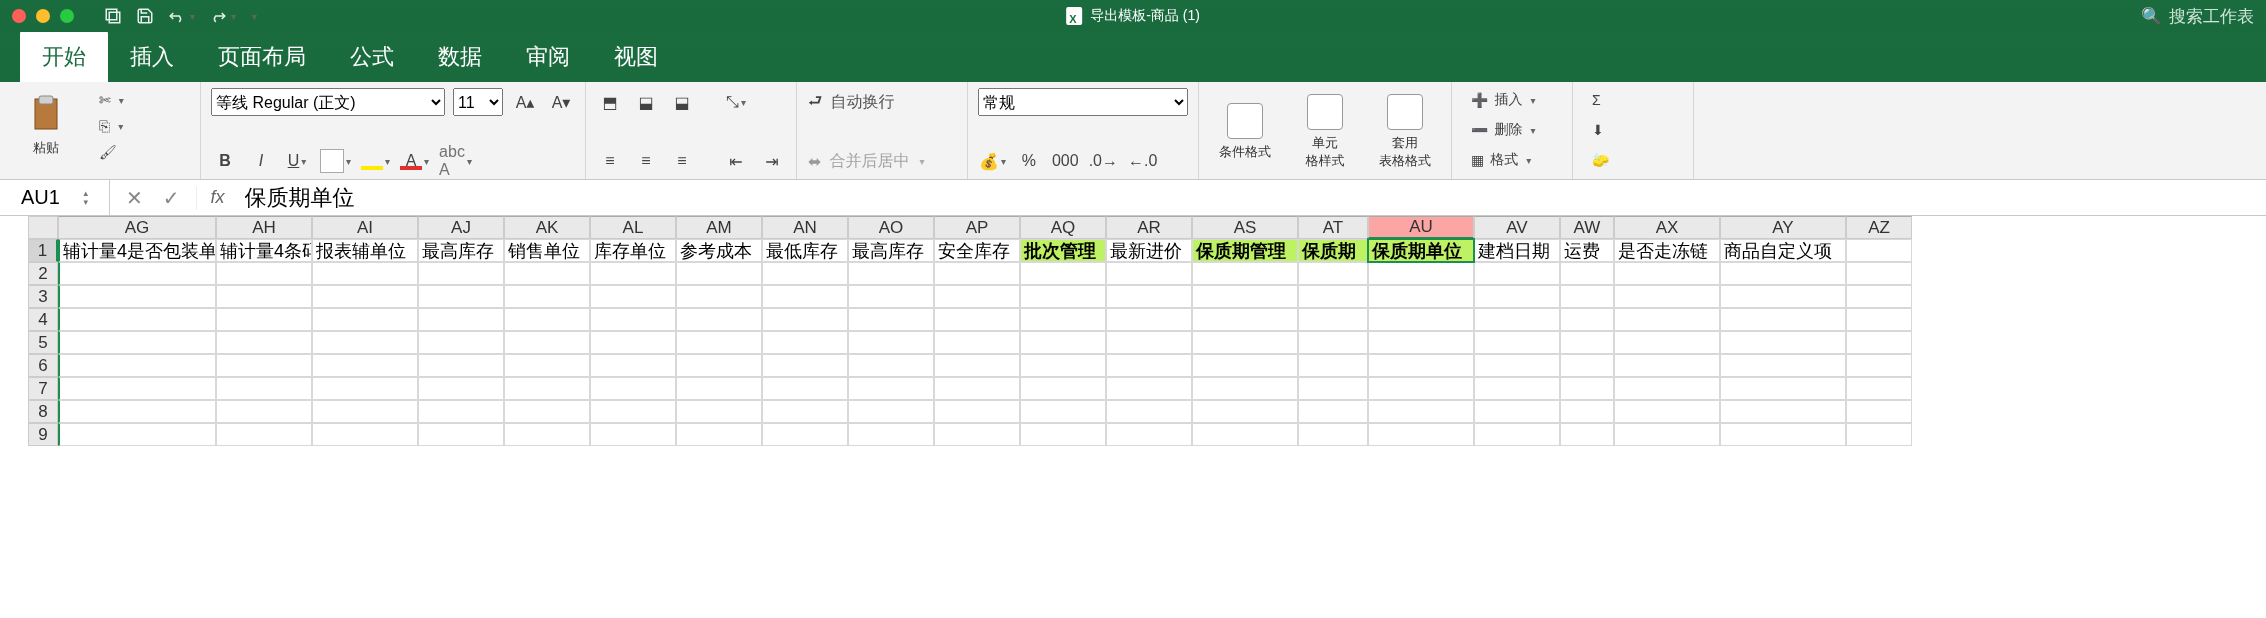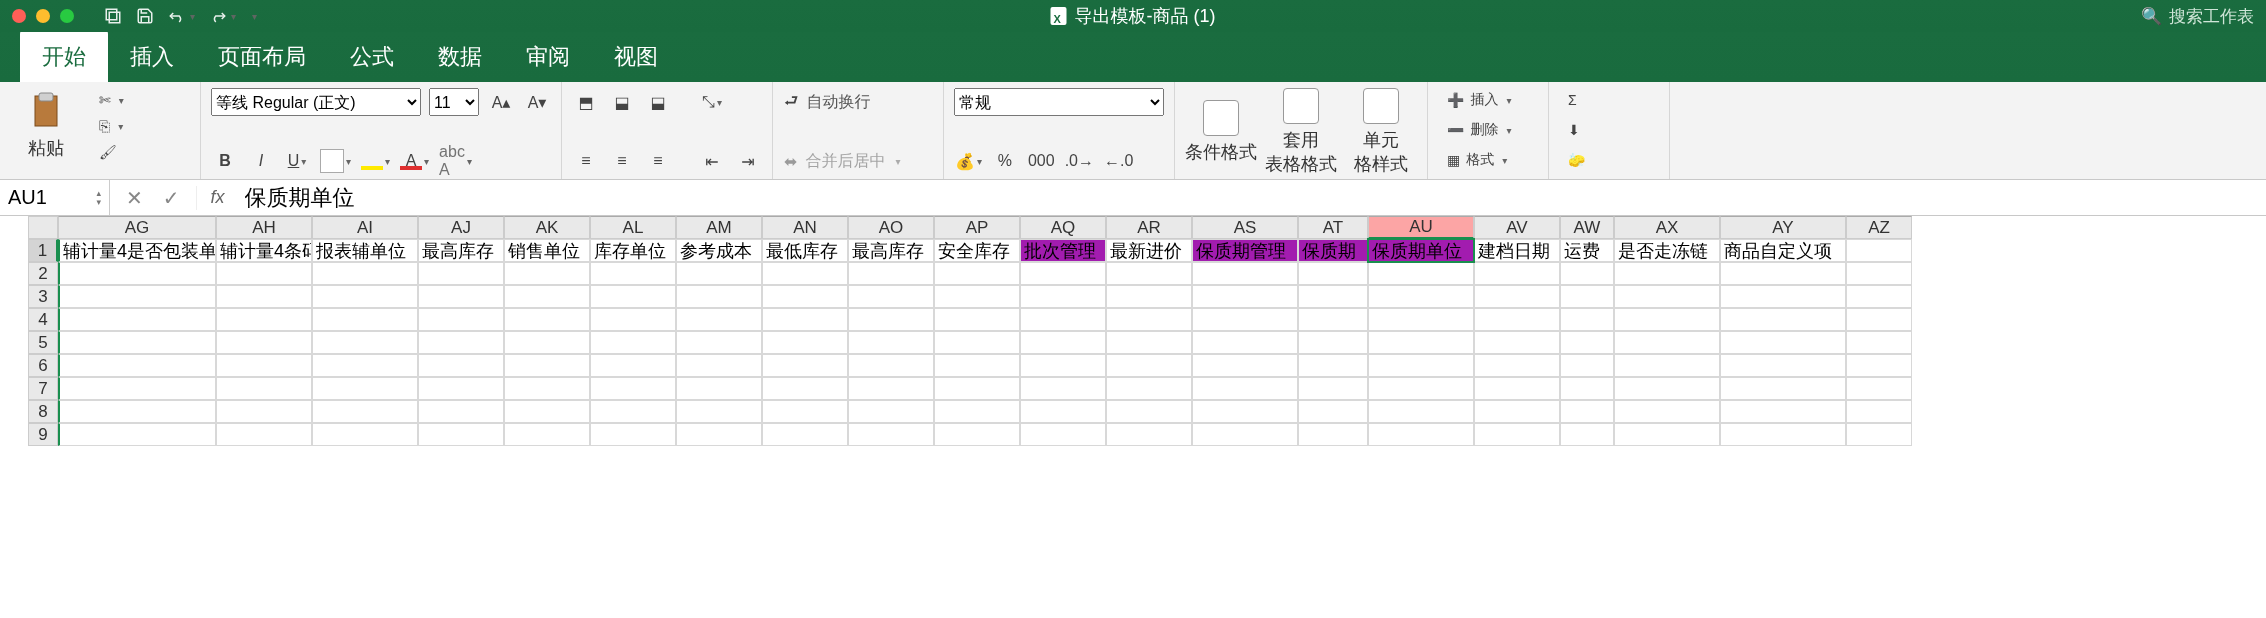--- a/index.html
+++ b/index.html
@@ -5,64 +5,64 @@
   * { box-sizing: border-box; margin: 0; padding: 0; font-family: -apple-system, "Helvetica Neue", Arial, sans-serif; }
   body { background: #f0f0f0; width: 2266px; height: 618px; overflow: hidden; }
   
   
   .titlebar { height: 32px; background: linear-gradient(#1a6c3f,#196b3e); display: flex; align-items: center; color: #fff; position: relative; }
   .traffic { display: flex; gap: 10px; margin-left: 12px; }
   .tl { width: 14px; height: 14px; border-radius: 50%; }
   .tl.red { background:#ff5f57; } .tl.yellow{background:#ffbd2e;} .tl.green{background:#28ca41;}
   .qat { display:flex; gap:14px; margin-left:30px; align-items:center; }
   .qat-btn { color:#fff; opacity:.9; display:flex; align-items:center; gap:2px; }
-  .titlebar-center { position:absolute; left:50%; transform:translateX(-50%); display:flex; align-items:center; gap:8px; font-size:18px; }
+  .titlebar-center { position:absolute; left:50%; transform:translateX(-50%); display:flex; align-items:center; gap:8px; font-size:14px; }
   .doc-icon { width:16px; height:18px; background:#fff; border-radius:2px; position:relative; }
   .doc-icon::after { content:"X"; color:#1a6c3f; font-size:11px; font-weight:bold; position:absolute; bottom:0; left:3px; }
   .search { position:absolute; right:12px; display:flex; align-items:center; gap:6px; color:#cfe5d7; font-size:17px; }
   
   
   .tabsbar { height: 50px; background: linear-gradient(#1a6c3f,#196b3e); display:flex; align-items:flex-end; padding-left:20px; }
   .tab { color:#fff; font-size:22px; padding:12px 22px 10px; cursor:pointer; }
   .tab.active { background:#fff; color:#1a6c3f; border-radius:4px 4px 0 0; font-weight:500;text-align:center; }
   
   
   .ribbon { height:98px; background:#f3f3f3; border-bottom:1px solid #c8c8c8; display:flex; }
   .group { border-right:1px solid #d6d6d6; padding:6px 10px 4px; display:flex; flex-direction:column; justify-content:space-between; }
   .group-row { display:flex; align-items:center; gap:8px; }
   .rbtn { min-width:28px; height:28px; border:1px solid transparent; background:#f3f3f3; display:inline-flex; align-items:center; justify-content:center; border-radius:3px; font-size:16px; color:#444; }
-  .big-btn { display:flex; flex-direction:column; align-items:center; justify-content:center; gap:4px; width:72px; font-size:18px; color:#333; }
+  .big-btn { display:flex; flex-direction:column; align-items:center; justify-content:center; gap:4px; width:72px; font-size:13px; color:#333; }
   .big-btn .ic { width:36px; height:36px; border:1px solid #999; border-radius:4px; background:#fff; }
   .ddl-caret { font-size:10px; color:#666; margin-left:2px; }
-  select.font-name { width:210px; height:28px; font-size:16px; }
+  select.font-name { width:234px; height:28px; font-size:16px; }
   select.font-size { width:50px; height:28px; font-size:16px; }
   .icon-sq { width:24px; height:24px; border:1px solid #aaa; background:#fff; display:inline-block; }
   .underline-bar { border-bottom:4px solid #ffea00; display:inline-block; width:22px; height:18px; }
   .redline-bar { border-bottom:4px solid #e03030; display:inline-block; width:22px; height:18px; text-align:center; }
   .label { font-size:16px; color:#555; }
   .small-stack { display:flex; flex-direction:column; gap:2px; }
   .small-stack .rbtn { height:24px; font-size:14px; padding:0 8px; justify-content:flex-start; gap:6px; width:100px; }
   
   
   .fbar { height:36px; background:#fff; border-bottom:1px solid #c8c8c8; display:flex; align-items:center; }
-  .namebox { width:110px; border-right:1px solid #ccc; padding:0 8px; font-size:20px; height:100%; display:flex; align-items:center; justify-content:space-between; }
+  .namebox { width:110px; border-right:1px solid #ccc; padding:0 21px; font-size:20px; height:100%; display:flex; align-items:center; justify-content:space-between; }
   .stepper { display:flex; flex-direction:column; font-size:9px; color:#777; line-height:9px; }
   .fbtns { display:flex; gap:20px; padding:0 16px; color:#888; font-size:20px; border-right:1px solid #eee; }
   .fx { font-style:italic; font-size:18px; color:#666; padding:0 14px; }
   .finput { flex:1; border:none; outline:none; font-size:22px; padding:0 6px; }
   
   
   .gridwrap { display:flex; height:calc(618px - 32px - 50px - 98px - 36px); background:#fff; }
   .grid { display:grid; grid-template-columns: 30px repeat(20, auto); grid-auto-rows:23px; font-size:18px; }
   .colhdr, .rowhdr, .corner { background:#e9e9e9; border:1px solid #ccc; display:flex; align-items:center; justify-content:center; font-size:17px; color:#333; }
   .colhdr { border-top:1px solid #aaa; }
   .colhdr.sel { background:#fca5a5; border-bottom:2px solid #1a8f4f; }
   .rowhdr.sel { background:#d4d4d4; border-right:2px solid #1a8f4f; }
   .cell { border:1px solid #d8d8d8; padding:0 3px; white-space:nowrap; overflow:hidden; display:flex; align-items:center; }
-  .cell.hl { background:#a21caf; }
+  .cell.hl { background:#bef264;font-weight:bold; }
   .cell.sel { outline:2px solid #1a8f4f; outline-offset:-1px; position:relative; z-index:2; }
   .cell.edge { border-left:2px solid #1a8f4f; }
 </style>
 </head>
 <body>
 
 <div class="titlebar">
   <div class="traffic">
     <div class="tl red"></div>
     <div class="tl yellow"></div>
@@ -215,27 +215,27 @@
   </div>
 
   <div class="group">
     <div class="group-row" style="height:100%">
       <div class="big-btn">
           <span class="ic"></span>
           <span>条件格式</span>
         </div>
       <div class="big-btn">
           <span class="ic"></span>
-          <span style="white-space:pre-line;text-align:center">套用
-表格格式</span>
+          <span style="white-space:pre-line;text-align:center">单元
+格样式</span>
         </div>
       <div class="big-btn">
           <span class="ic"></span>
-          <span style="white-space:pre-line;text-align:center">单元
-格样式</span>
+          <span style="white-space:pre-line;text-align:center">套用
+表格格式</span>
         </div>
     </div>
   </div>
 
   <div class="group">
     <div class="small-stack" style="gap:6px">
       <span class="rbtn">➕ <span>插入</span><span class="ddl-caret">▾</span></span>
       <span class="rbtn">➖ <span>删除</span><span class="ddl-caret">▾</span></span>
       <span class="rbtn">▦ <span>格式</span><span class="ddl-caret">▾</span></span>
     </div>

